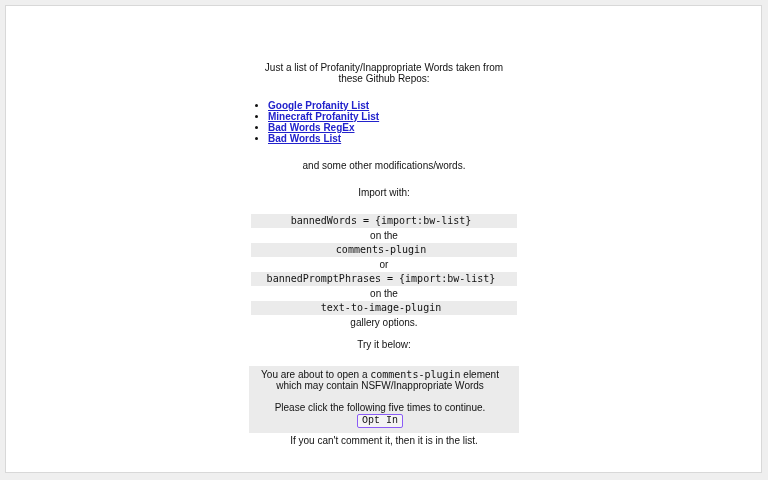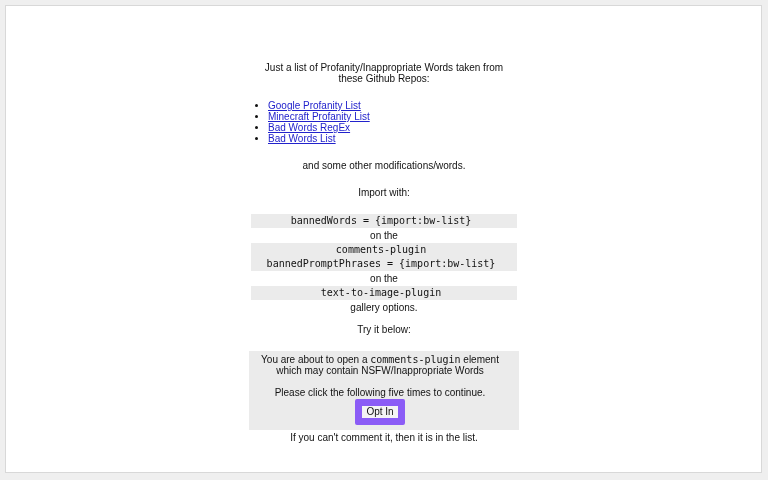--- a/index.html
+++ b/index.html
@@ -15,38 +15,38 @@
     }
     .content {
       position: absolute; left: 246px; top: 46px; width: 276px;
       text-align: center; line-height: 11px;
     }
     .intro { margin: 0 0 9px 0; }
     ul.links {
       text-align: left; margin: 0 0 9px 0; padding-left: 22px; list-style: disc;
     }
     ul.links li { line-height: 11px; }
-    ul.links a { color: #1a0dab; text-decoration: underline; color: #2222cc; }
+    ul.links a { color: #1a0dab; text-decoration: underline; color: #2222cc; font-weight: bold; }
     .p { margin: 16px; }
     .mt9 { margin-top: 9px; }
     .code {
       background: #ebebeb; margin: 0 5px; padding: 1px 6px 2px 0;
       font-family: "DejaVu Sans Mono", monospace; font-size: 10px; line-height: 11px;
       color: #111;
     }
     .joiner { line-height: 15px; }
     .notice {
       background: #ebebeb; margin: 4px 3px 0 3px; padding: 3px 12px 5px 4px;
       line-height: 11px;
     }
     .notice code { font-family: "DejaVu Sans Mono", monospace; font-size: 10px; }
     .optin {
-      font-family: Liberation Sans, sans-serif; font-size: 10px;
+      font-family: Liberation Mono, monospace; font-size: 10px;
       padding: 1px 4px; margin-top: 1px; background: #f4f4f4;
-      border: 7px solid #8b5cf6; border-radius: 2px; color: #111; line-height: 10px;
+      border: 1px solid #8b5cf6; border-radius: 2px; color: #111; line-height: 10px;
     }
   </style>
 </head>
 <body>
 
 <div class="frame"></div>
 
 <div class="content">
   <p class="p intro">Just a list of Profanity/Inappropriate Words taken from these Github Repos:</p>
 
@@ -56,20 +56,21 @@
     <li><a href="#">Bad Words RegEx</a></li>
     <li><a href="#">Bad Words List</a></li>
   </ul>
 
   <p class="p">and some other modifications/words.</p>
 
   <p class="p mt9">Import with:</p>
   <div class="code">bannedWords = {import:bw-list}</div>
   <div class="joiner">on the</div>
   <div class="code">comments-plugin</div>
+  <div class="joiner">or</div>
   <div class="code">bannedPromptPhrases = {import:bw-list}</div>
   <div class="joiner">on the</div>
   <div class="code">text-to-image-plugin</div>
   <div class="joiner">gallery options.</div>
 
   <p class="p mt9">Try it below:</p>
 
   <div class="notice">
     <div><span>You are about to open a </span><code>comments-plugin</code><span> element which may contain NSFW/Inappropriate Words</span></div>
     <div style="height:11px"></div>

